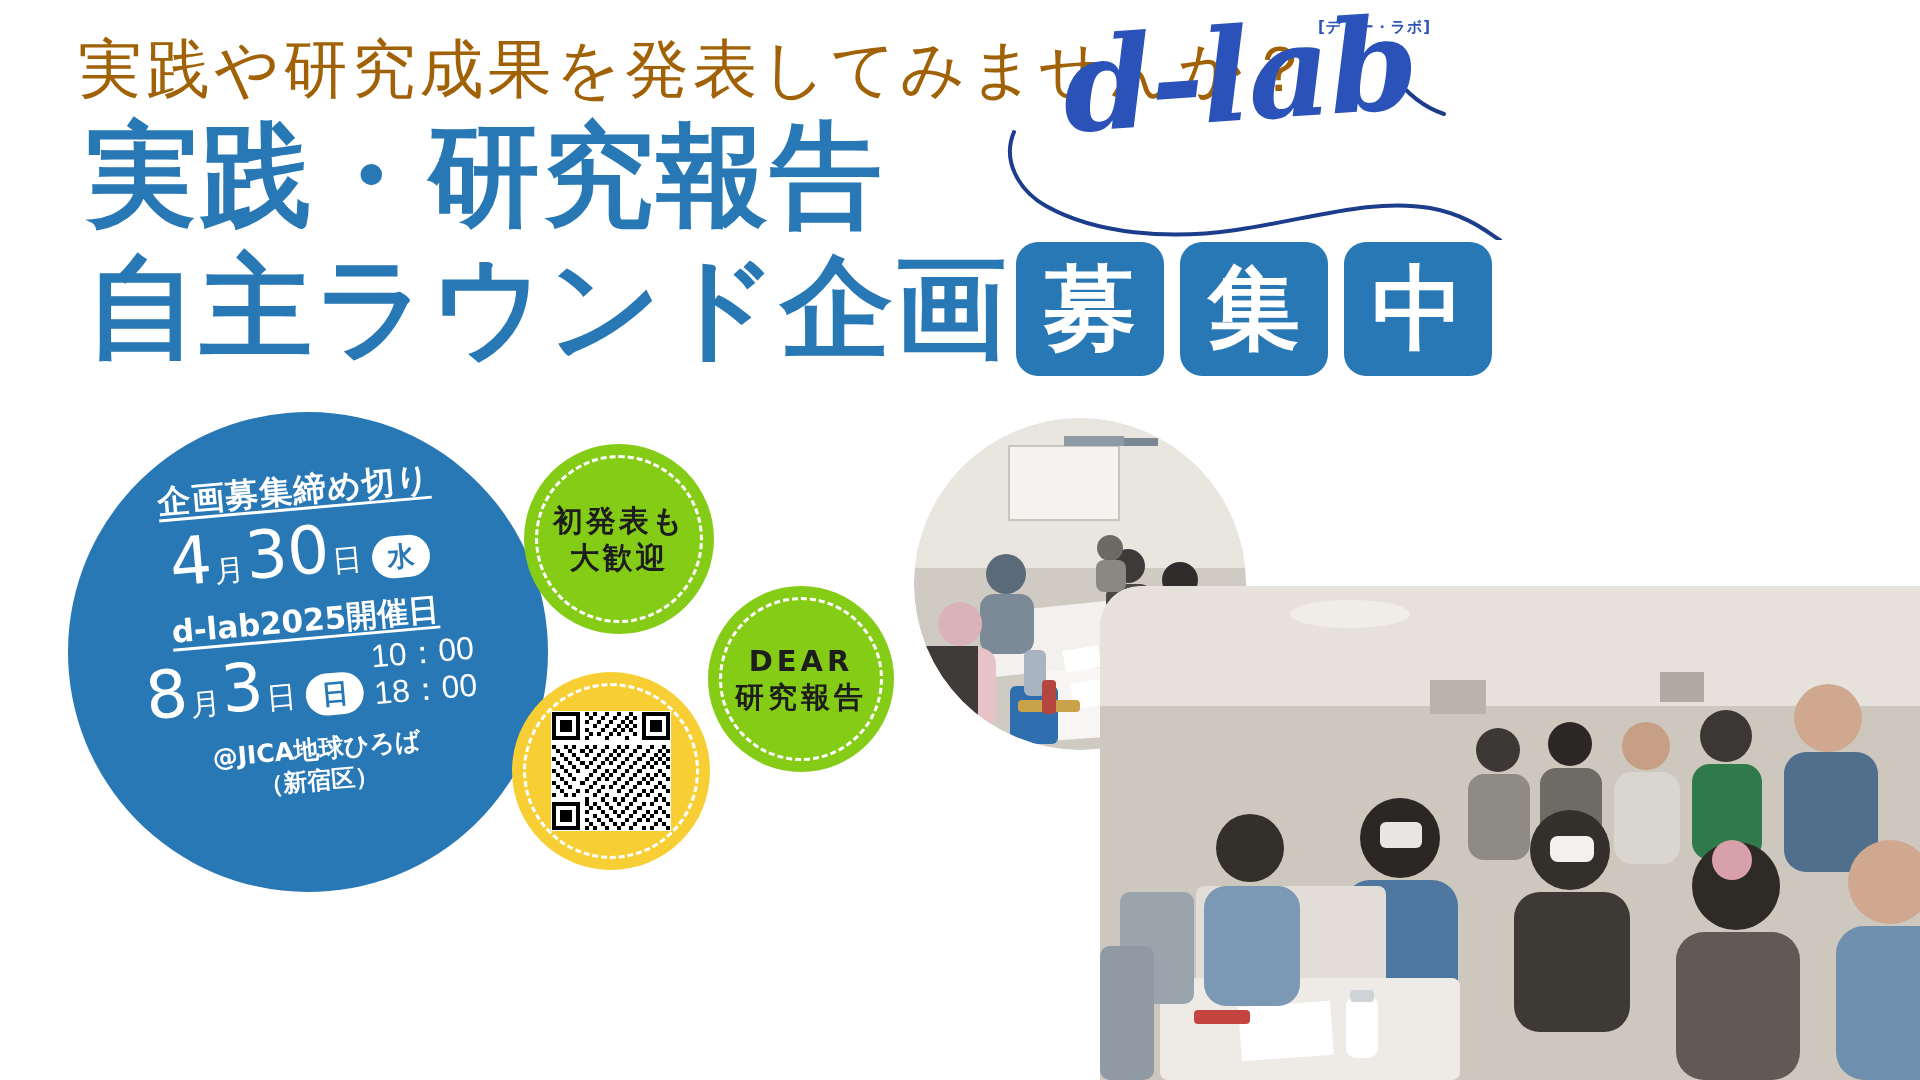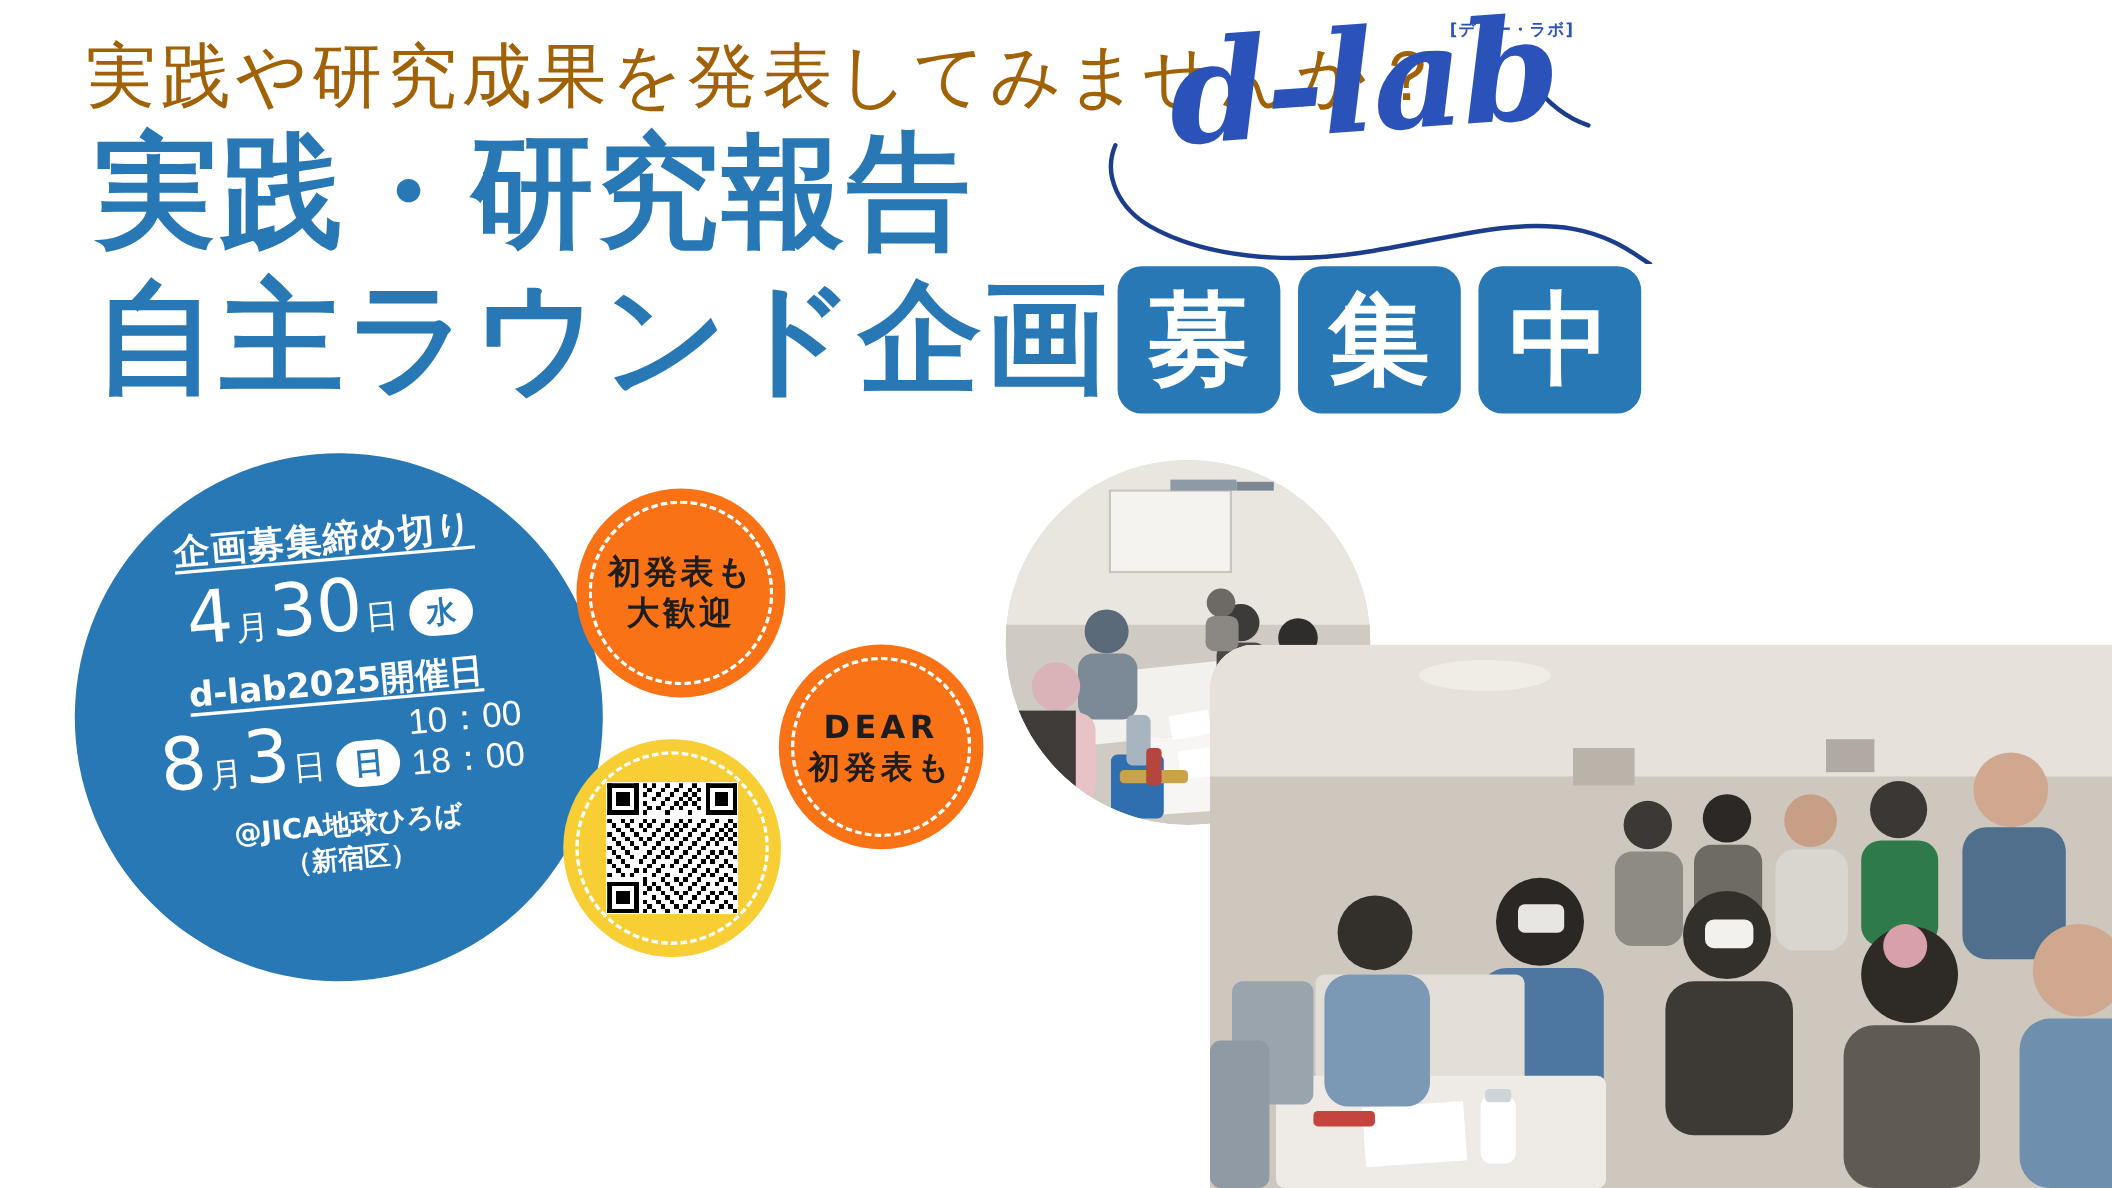--- a/index.html
+++ b/index.html
@@ -83,21 +83,21 @@
   }
   .ic-row2{display:flex;align-items:center;justify-content:center;gap:10px;margin-top:2px;}
   .ic-times{display:flex;flex-direction:column;font-size:32px;line-height:1.15;text-align:left;}
   .ic-times span{white-space:nowrap;}
   .ic-venue{font-size:25px;font-weight:700;margin-top:16px;line-height:1.3;
     font-family:"DejaVu Sans","Liberation Sans",sans-serif;}
   .ic-venue .v2{font-size:24px;}
 
   
   .badge{
-    position:absolute;border-radius:50%;background:#f97316;
+    position:absolute;border-radius:50%;background:#84cc16;
     display:flex;align-items:center;justify-content:center;text-align:center;
     color:#1d1d1d;font-weight:700;line-height:1.25;
     font-family:"DejaVu Sans","Liberation Sans",sans-serif;
   }
   .badge::after{
     content:"";position:absolute;inset:11px;border-radius:50%;
     border:3px dashed #ffffff;
   }
   .badge-txt{position:relative;z-index:2;white-space:pre-line;}
   #badge-first{left:524px;top:444px;width:190px;height:190px;font-size:30px;letter-spacing:3px;}
@@ -171,21 +171,21 @@
     </div>
   </div>
 
   <div class="badge" id="badge-first">
     <span class="badge-txt">初発表も
 大歓迎</span>
   </div>
 
   <div class="badge" id="badge-dear">
     <span class="badge-txt">DEAR
-初発表も</span>
+研究報告</span>
   </div>
 
   <div class="badge" id="badge-qr">
     <div class="qr-holder">
       <svg width="118" height="118" viewBox="0 0 29 29" shape-rendering="crispEdges">
         <rect width="29" height="29" fill="#ffffff"></rect>
         <g fill="#000000">
           <rect x="0" y="0" width="7" height="1"></rect>
             <rect x="0" y="6" width="7" height="1"></rect>
           <rect x="0" y="0" width="1" height="7"></rect>

